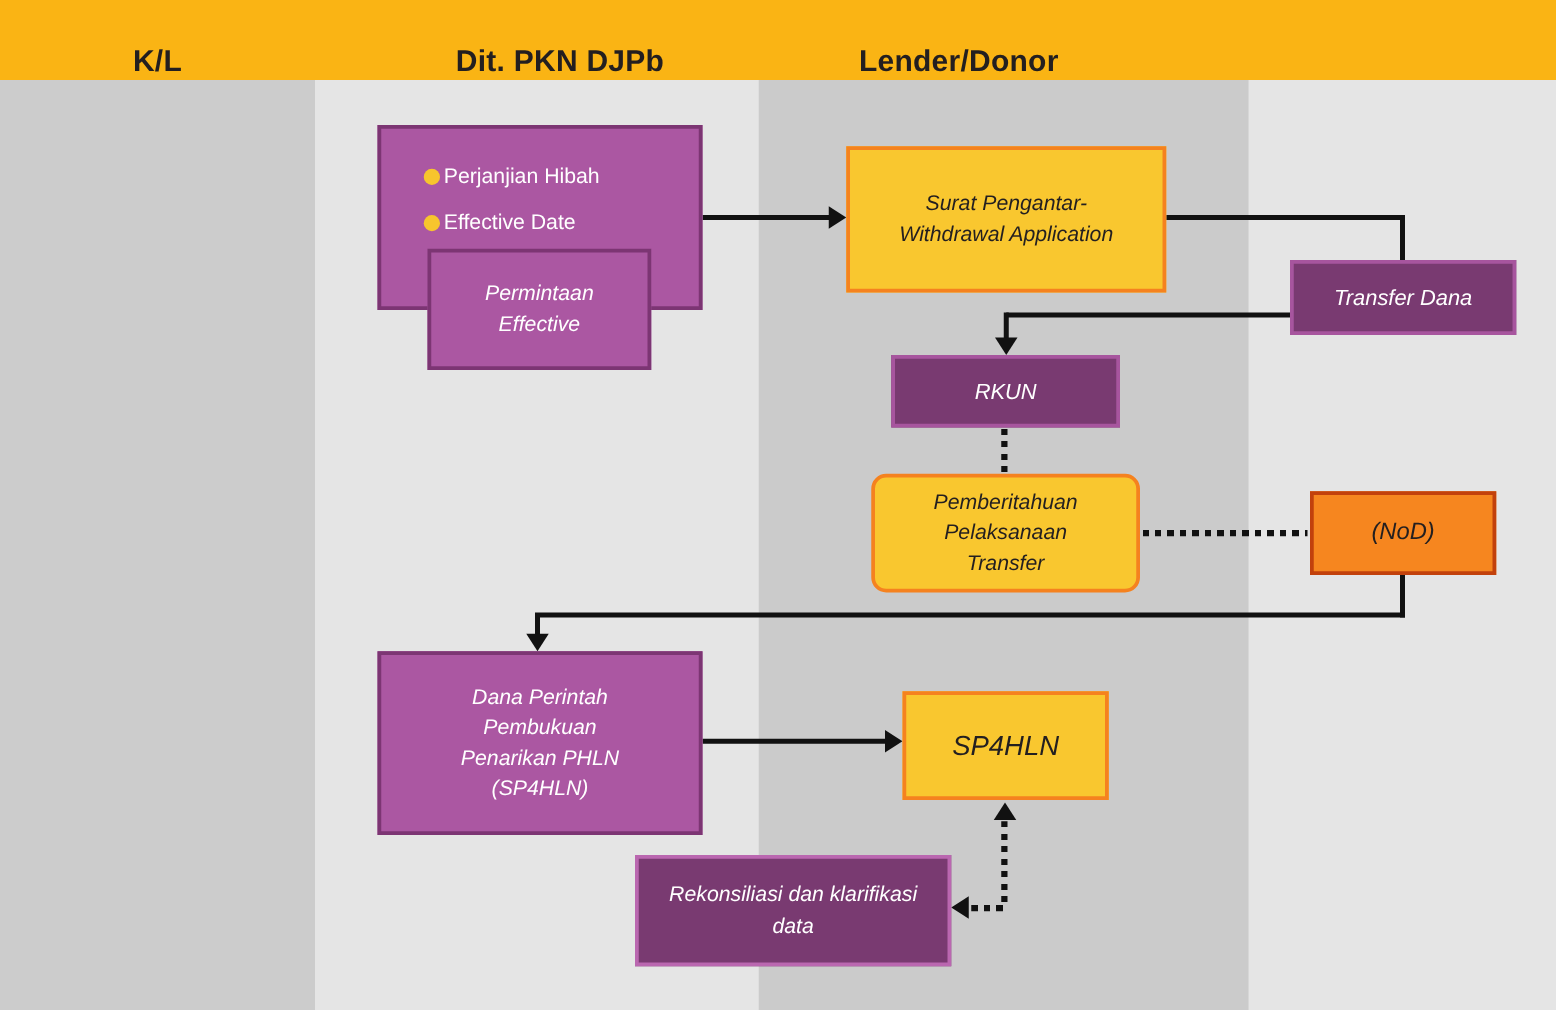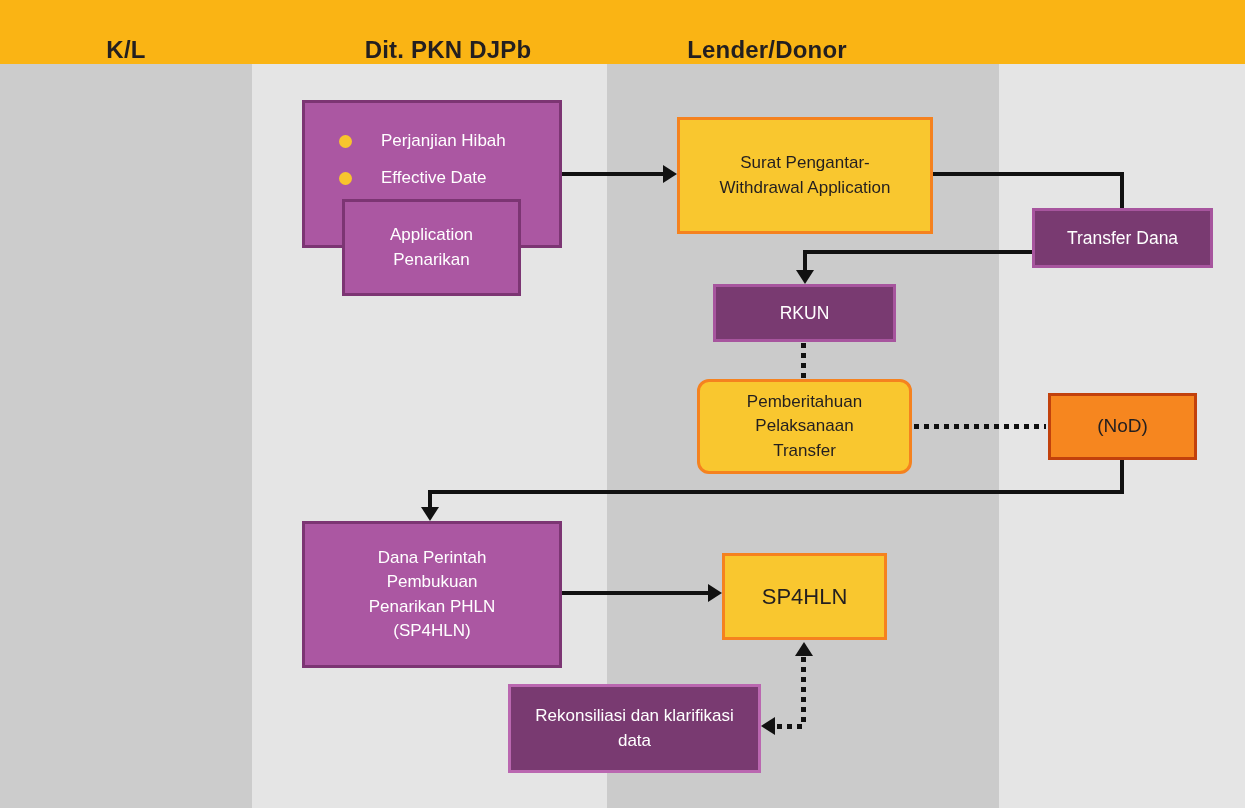--- a/index.html
+++ b/index.html
@@ -22,30 +22,30 @@
   .lane { position:absolute; top:64px; height:744px; z-index:0; }
   .lane.l1{ left:0; width:252px; background:#CCCCCC; }
   .lane.l2{ left:252px; width:355px; background:#E5E5E5; }
   .lane.l3{ left:607px; width:392px; background:#CBCBCB; }
   .lane.l4{ left:999px; width:246px; background:#E5E5E5; }
   
   .box {
     position:absolute; display:flex; align-items:center; justify-content:center;
     text-align:center; line-height:1.42; z-index:3;
   }
-  .box .lbl{ display:block; }
+  .box .lbl{ display:block;font-style:italic; }
   .purple  { background:#AB57A2; border:3px solid #7C3573; color:#FFFFFF; font-size:17px; }
   .dpurple { background:#793A71; border:3px solid #A7559E; color:#FFFFFF; font-size:17.5px; }
   .yellow  { background:#F9C72F; border:3px solid #F5821F; color:#231F20; font-size:17px; }
   .orange  { background:#F6861F; border:3px solid #c2410c; color:#231F20; font-size:19px; }
   
   .b-agreement { left:302px; top:100px; width:260px; height:148px;
     align-items:flex-start; justify-content:flex-start; z-index:2; }
   .bullets { padding:26px 0 0 34px; display:flex; flex-direction:column; gap:13px; text-align:left; }
-  .bullet-row { display:flex; align-items:center; gap:29px; font-size:17px; color:#fff; }
+  .bullet-row { display:flex; align-items:center; gap:3px; font-size:17px; color:#fff; }
   .dot { width:13px; height:13px; border-radius:50%; background:#F7C52D; flex:0 0 auto; }
   .b-permintaan { left:342px; top:199px; width:179px; height:97px; z-index:3; }
   .b-permintaan .lbl{ max-width:130px; }
   .b-surat-pengantar { left:677px; top:117px; width:256px; height:117px; }
   .b-surat-pengantar .lbl{ max-width:190px; }
   .b-transfer-dana { left:1032px; top:208px; width:181px; height:60px; }
   .b-rkun { left:713px; top:284px; width:183px; height:58px; }
   .b-pemberitahuan { left:697px; top:379px; width:215px; height:95px;border-radius:12px; }
   .b-pemberitahuan .lbl{ max-width:150px; }
   .b-nod { left:1048px; top:393px; width:149px; height:67px; }
@@ -117,21 +117,21 @@
         <span>Perjanjian Hibah</span>
       </div>
       <div class="bullet-row">
         <span class="dot"></span>
         <span>Effective Date</span>
       </div>
     </div>
   </div>
 
   <div class="box purple b-permintaan">
-    <span class="lbl">Application Penarikan</span>
+    <span class="lbl">Permintaan Effective</span>
   </div>
 
   <div class="box yellow b-surat-pengantar">
     <span class="lbl">Surat Pengantar-Withdrawal Application</span>
   </div>
 
   <div class="box dpurple b-transfer-dana">
     <span class="lbl">Transfer Dana</span>
   </div>
 

